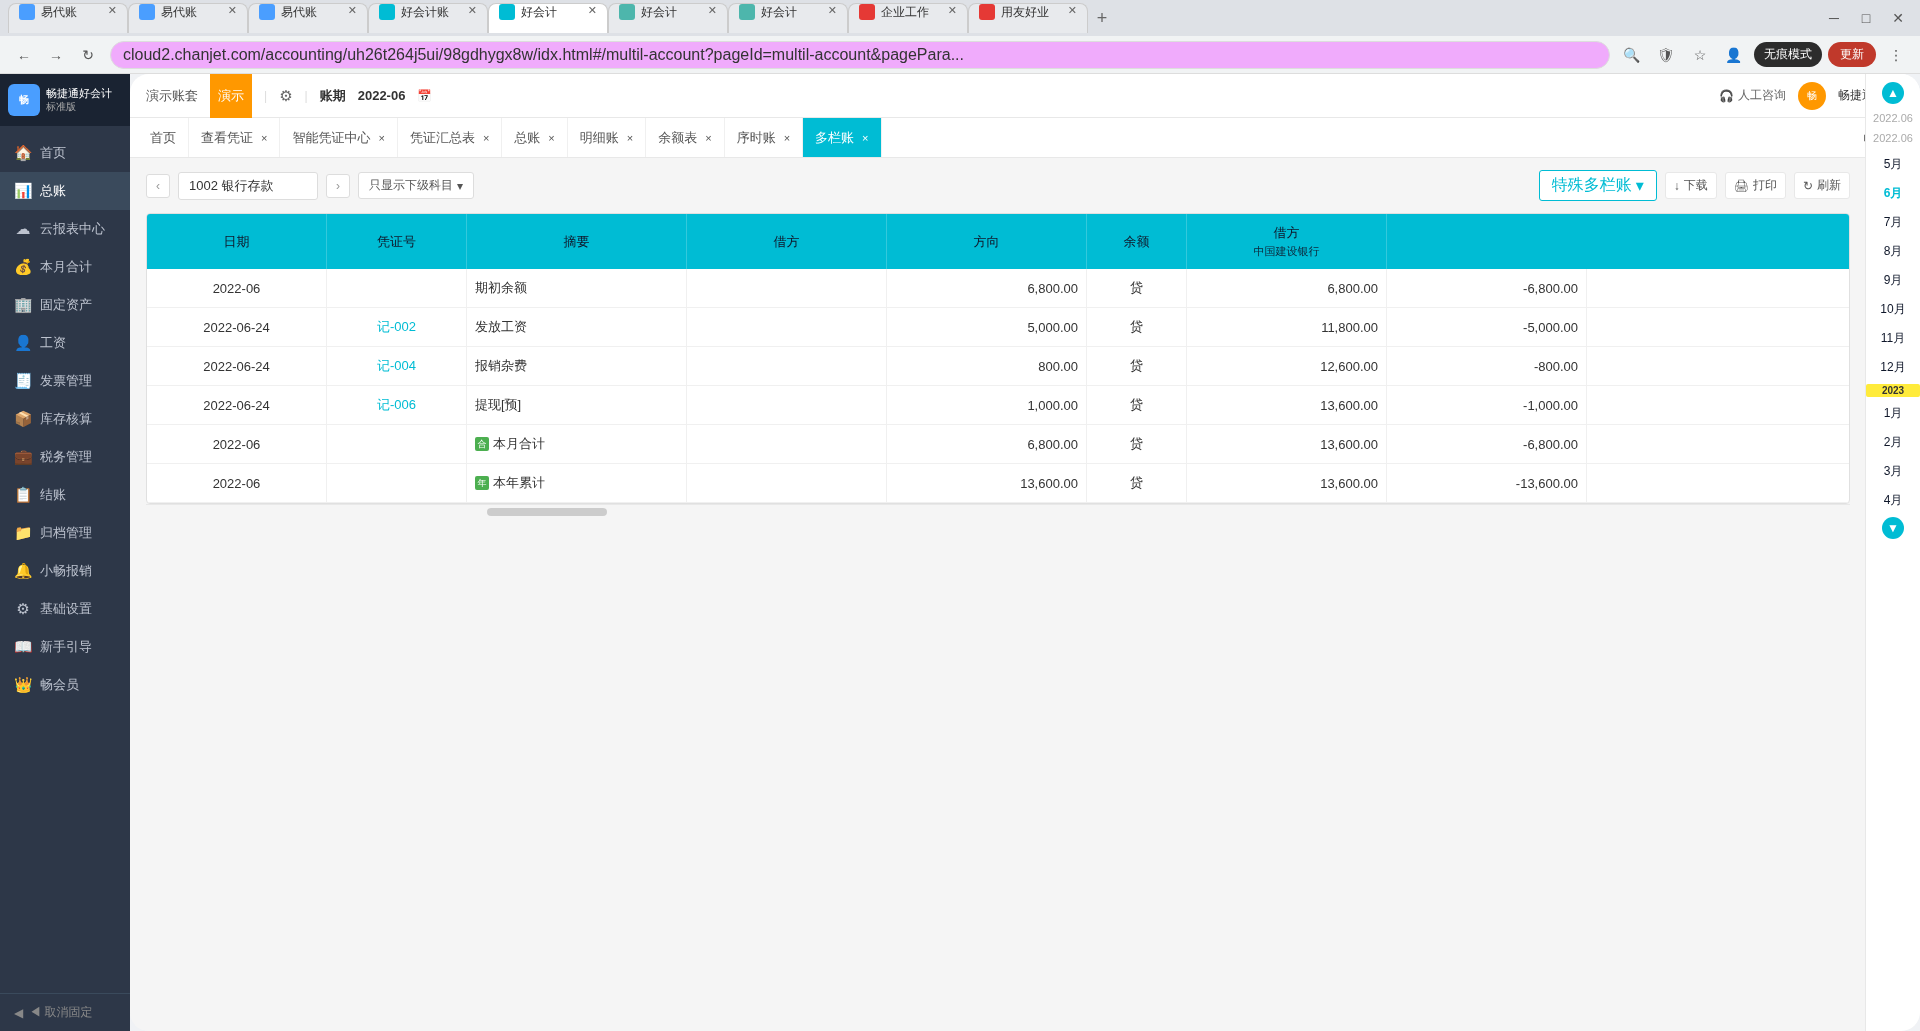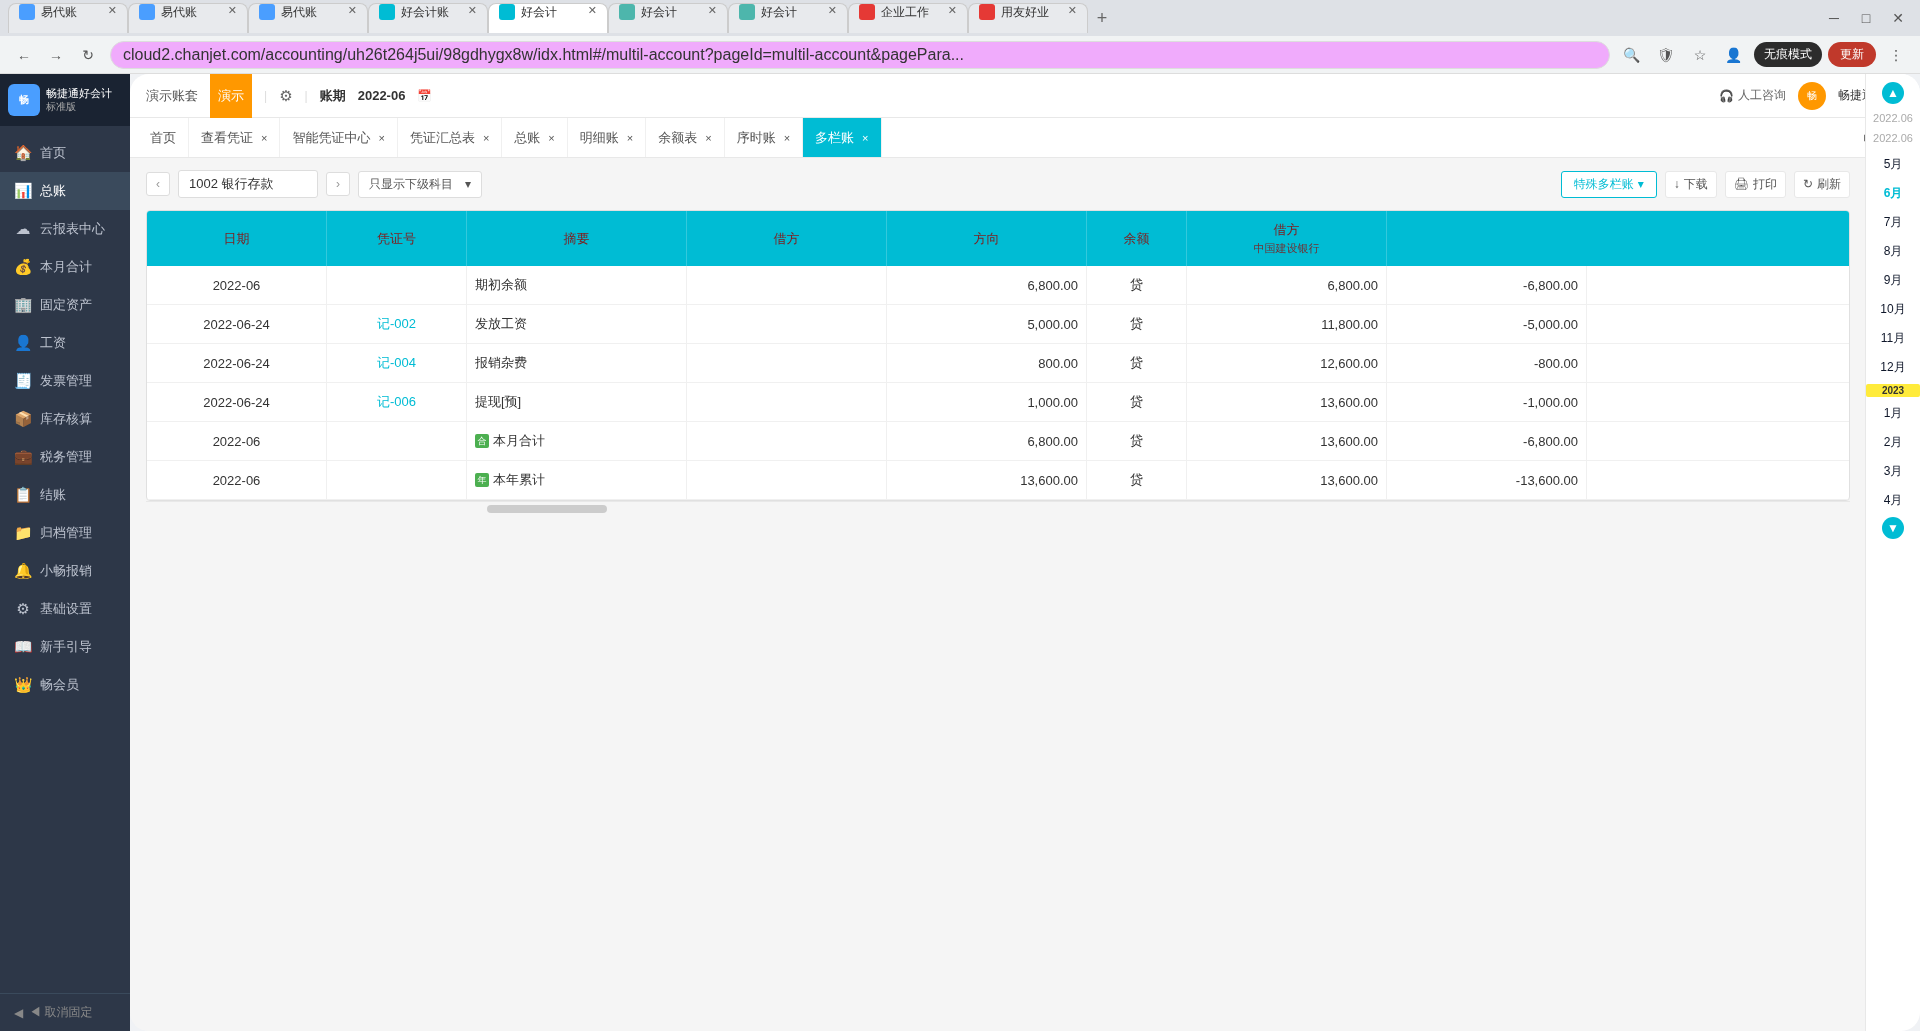--- a/index.html
+++ b/index.html
@@ -63,28 +63,28 @@
     .tabs-collapse { margin-left: auto; display: flex; align-items: center; }
     .tabs-collapse-btn { padding: 0 10px; height: 40px; display: flex; align-items: center; color: #666; cursor: pointer; font-size: 16px; }
 
     
     .content-area { flex: 1; padding: 12px 16px; overflow: auto; background: #f5f5f5; }
 
     
     .content-toolbar { display: flex; align-items: center; gap: 8px; margin-bottom: 12px; }
     .nav-arrow { width: 24px; height: 24px; display: flex; align-items: center; justify-content: center; color: #999; cursor: pointer; border: 1px solid #ddd; border-radius: 3px; background: white; }
     .account-selector { background: white; border: 1px solid #ddd; border-radius: 3px; padding: 4px 10px; font-size: 13px; color: #333; min-width: 140px; }
-    .show-sub-btn { background: white; border: 1px solid #ddd; border-radius: 3px; padding: 4px 10px; font-size: 12px; color: #555; cursor: pointer; display: flex; align-items: center; gap: 12px; }
+    .show-sub-btn { background: white; border: 1px solid #ddd; border-radius: 3px; padding: 4px 10px; font-size: 12px; color: #555; cursor: pointer; display: flex; align-items: center; gap: 4px; }
     .toolbar-right { margin-left: auto; display: flex; gap: 8px; align-items: center; }
-    .special-cols-btn { border: 1px solid #00bcd4; color: #00bcd4; background: white; border-radius: 3px; padding: 4px 12px; font-size: 12px; cursor: pointer; display: flex; align-items: center; gap: 4px; }
+    .special-cols-btn { border: 1px solid #00bcd4; color: #00bcd4; background: white; border-radius: 3px; padding: 4px 12px; font-size: 16px; cursor: pointer; display: flex; align-items: center; gap: 4px; }
     .download-btn, .print-btn, .refresh-btn { color: #555; font-size: 12px; cursor: pointer; display: flex; align-items: center; gap: 4px; padding: 4px 8px; background: white; border: 1px solid #e8e8e8; border-radius: 3px; }
 
     
     .ledger-table { background: white; border: 1px solid #e0e0e0; border-radius: 4px; overflow: hidden; width: 100%; }
-    .table-header { display: grid; grid-template-columns: 180px 140px 220px 200px 200px 100px 200px 200px; background: #00bcd4; color: #7f1d1d; }
+    .table-header { display: grid; grid-template-columns: 180px 140px 220px 200px 200px 100px 200px 200px; background: #00bcd4; color: #0f172a; }
     .th { padding: 10px 8px; font-size: 13px; text-align: center; border-right: 1px solid rgba(255,255,255,0.2); display: flex; align-items: center; justify-content: center; }
     .th.double { display: flex; flex-direction: column; align-items: center; justify-content: center; gap: 2px; }
     .th-sub { font-size: 11px; opacity: 0.9; }
     .table-row { display: grid; grid-template-columns: 180px 140px 220px 200px 200px 100px 200px 200px; border-bottom: 1px solid #f0f0f0; }
     .td { padding: 10px 8px; font-size: 13px; color: #333; border-right: 1px solid #f0f0f0; display: flex; align-items: center; justify-content: center; }
     .td.left { justify-content: flex-start; }
     .td.right { justify-content: flex-end; }
     .td-link { color: #00bcd4; cursor: pointer; text-decoration: none; }
     .summary-icon { display: inline-flex; width: 14px; height: 14px; background: #4caf50; color: white; font-size: 9px; align-items: center; justify-content: center; border-radius: 2px; margin-right: 4px; }
 

